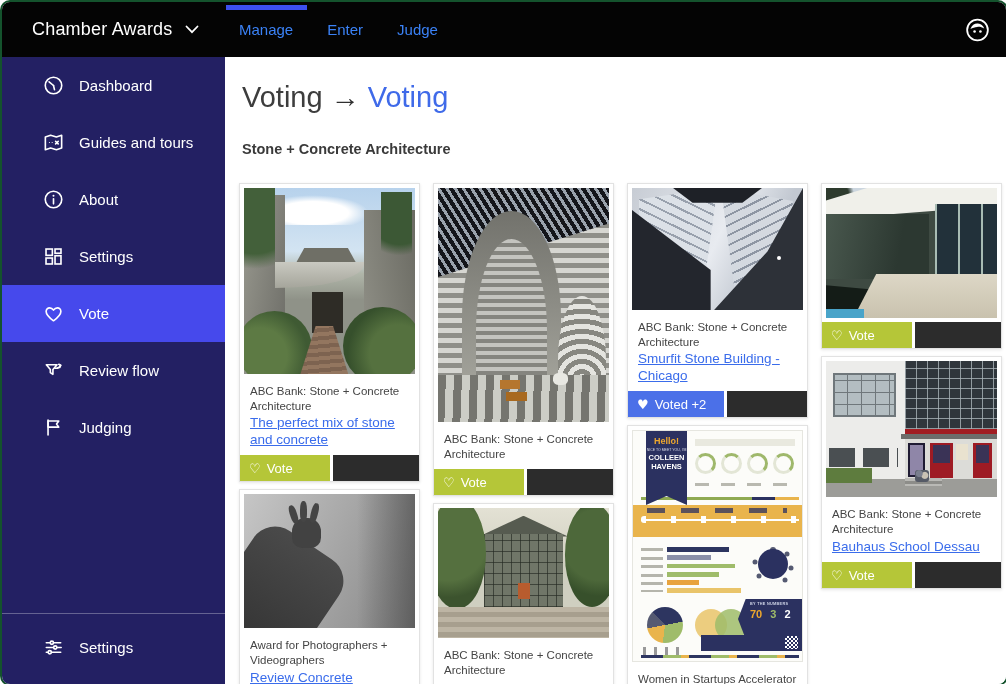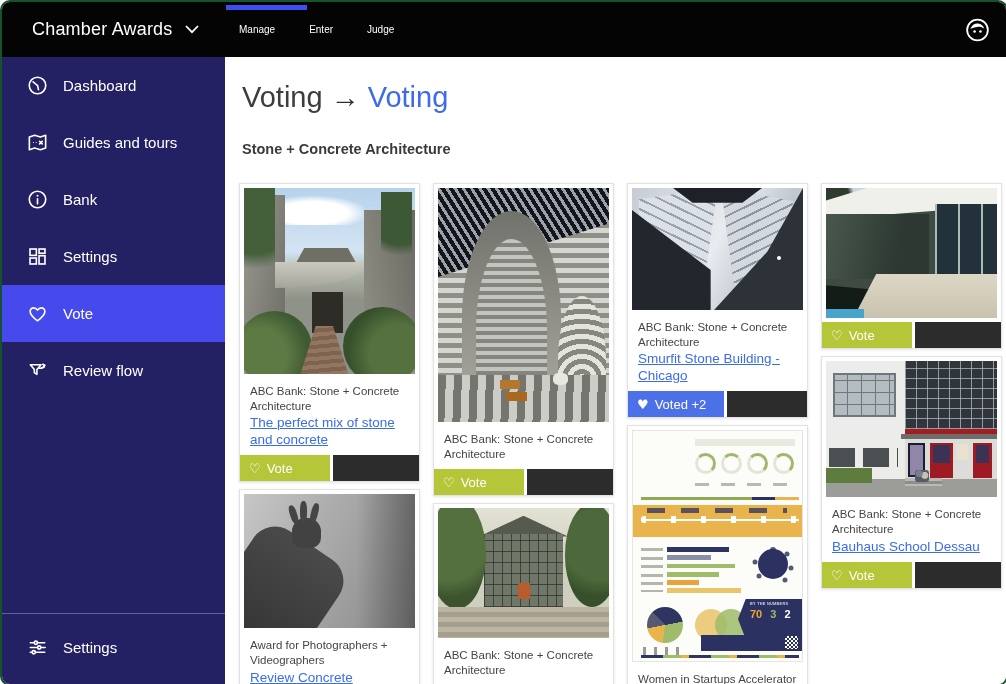--- a/index.html
+++ b/index.html
@@ -2,27 +2,27 @@
 <html><head>
 <meta charset="utf-8">
 <style>
   html,body{margin:0;padding:0;background:#fff;font-family:"Liberation Sans","DejaVu Sans",sans-serif;}
   .window{position:relative;width:1004px;height:682px;border:2px solid #14532d;border-radius:10px;overflow:hidden;background:#fff;}
 
   
   .topbar{position:absolute;top:0;left:0;right:0;height:55px;background:#040404;display:flex;align-items:center;z-index:5;}
   .brand{display:flex;align-items:center;gap:12px;margin-left:30px;color:#fff;font-size:18px;letter-spacing:.2px;cursor:pointer;}
   .topnav{position:absolute;left:237px;display:flex;gap:34px;}
-  .topnav .tab{color:#ffffff;font-size:10px;cursor:pointer;}
+  .topnav .tab{color:#3b82f6;font-size:15px;cursor:pointer;}
   .tab-indicator{position:absolute;top:3px;left:224px;width:81px;height:5px;background:#3c50f0;}
   .avatar{position:absolute;right:15px;top:50%;transform:translateY(-50%);cursor:pointer;line-height:0;}
 
   
   .sidebar{position:absolute;top:55px;left:0;bottom:0;width:223px;background:#232063;display:flex;flex-direction:column;z-index:4;}
-  .side-item{display:flex;align-items:center;gap:14px;height:57px;padding-left:24px;color:#fff;font-size:15px;cursor:pointer;}
+  .side-item{display:flex;align-items:center;gap:14px;height:57px;padding-left:40px;color:#fff;font-size:15px;cursor:pointer;}
   .side-item svg{flex:0 0 auto;}
   .side-item.active{background:#4649ec;}
   .side-settings{margin-top:auto;border-top:1px solid rgba(255,255,255,.3);padding-top:5px;padding-bottom:8px;}
 
   
   .main{position:absolute;top:55px;left:223px;right:0;bottom:0;background:#fff;overflow:hidden;}
   .crumb{margin:24px 0 0 17px;font-size:29px;color:#3d3d3d;font-weight:400;}
   .crumb .arrow{margin:0 8px;color:#2f2f2f;}
   .crumb .here{color:#3f6ae9;cursor:pointer;}
   .subtitle{margin:27px 0 0 17px;font-size:14.5px;font-weight:700;color:#3a3a3a;}
@@ -215,21 +215,21 @@
           <path d="M14.2 10.8l2.7 2.6M16.9 10.8l-2.7 2.6"></path>
         </svg>
       <span>Guides and tours</span>
     </div>
     <div class="side-item">
       <svg width="23" height="23" viewBox="0 0 24 24" fill="none" stroke="#fff" stroke-width="1.7" stroke-linecap="round">
           <circle cx="12" cy="12" r="8.6"></circle>
           <circle cx="12" cy="8.1" r="1.05" fill="#fff" stroke="none"></circle>
           <path d="M12 11.3v5.2"></path>
         </svg>
-      <span>Bank</span>
+      <span>About</span>
     </div>
     <div class="side-item">
       <svg width="23" height="23" viewBox="0 0 24 24" fill="none" stroke="#fff" stroke-width="1.7">
           <rect x="4.2" y="4.2" width="6.6" height="6.6"></rect>
           <rect x="13.6" y="4.2" width="6.2" height="4.4"></rect>
           <rect x="4.2" y="13.6" width="6.6" height="6.2"></rect>
           <rect x="13.6" y="11.2" width="6.2" height="8.6"></rect>
         </svg>
       <span>Settings</span>
     </div>
@@ -239,20 +239,27 @@
         </svg>
       <span>Vote</span>
     </div>
     <div class="side-item">
       <svg width="23" height="23" viewBox="0 0 24 24" fill="none" stroke="#fff" stroke-width="1.7" stroke-linecap="round" stroke-linejoin="round">
           <path d="M4.5 6h11.2l-4.3 5v5l-2.7-1.8v-3.2Z"></path>
           <path d="M13.6 9.6c2.9.4 4.8-.6 5.8-3"></path>
           <path d="M17.5 5.5l2 1.1-1 2.2"></path>
         </svg>
       <span>Review flow</span>
+    </div>
+    <div class="side-item">
+      <svg width="23" height="23" viewBox="0 0 24 24" fill="none" stroke="#fff" stroke-width="1.7" stroke-linecap="round" stroke-linejoin="round">
+          <path d="M6.3 4.2v15.6"></path>
+          <path d="M6.3 5.2h11.2l-2.3 3.2 2.3 3.2H6.3Z"></path>
+        </svg>
+      <span>Judging</span>
     </div>
     <div class="side-item side-settings">
       <svg width="23" height="23" viewBox="0 0 24 24" fill="none" stroke="#fff" stroke-width="1.7" stroke-linecap="round">
           <path d="M4.5 7h4M12.2 7h7.3M4.5 12h7.4M15.7 12h4.3M4.5 17h2M10.1 17h9.4"></path>
           <circle cx="10.3" cy="7" r="1.7"></circle>
           <circle cx="13.8" cy="12" r="1.7"></circle>
           <circle cx="8.1" cy="17" r="1.7"></circle>
         </svg>
       <span>Settings</span>
     </div>
@@ -407,20 +414,25 @@
               <b>BY THE NUMBERS</b>
               <div class="ig-nums">
                   <span>70</span>
                   <span>3</span>
                   <span>2</span>
                 </div>
             </div>
             <i class="ig-footbar"></i>
             <i class="ig-qr"></i>
             <i class="ig-bottomline"></i>
+            <div class="ig-ribbon">
+              <span class="ig-hello">Hello!</span>
+              <span class="ig-tag">NICE TO MEET YOU, I'M</span>
+              <span class="ig-name">COLLEEN HAVENS</span>
+            </div>
           </div>
           <div class="meta">
             <div class="category">Women in Startups Accelerator</div>
 
           </div>
 
         </article>
       </div>
 
       <div class="col">

